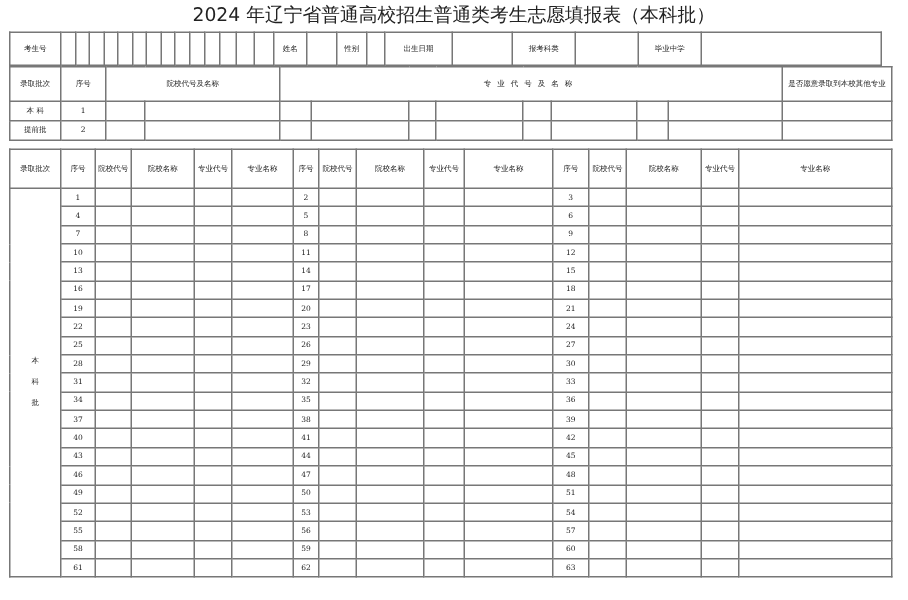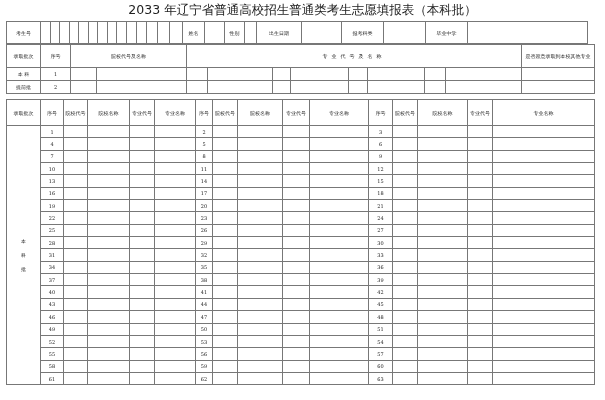--- a/index.html
+++ b/index.html
@@ -17,21 +17,21 @@
   .t3 .hdr td{height:25px;}
   .t3 .r td{height:11.35px;font-size:5px;}
   .wrap{white-space:normal;}
   .vert{font-size:6px;line-height:14px;white-space:normal;}
   .thick-l{border-left:1.5px solid #444;}
   .spaced{letter-spacing:4px;}
 </style>
 </head>
 <body>
 
-<div class="title">2033 年辽宁省普通高校招生普通类考生志愿填报表（本科批）</div>
+<div class="title">2024 年辽宁省普通高校招生普通类考生志愿填报表（本科批）</div>
 
 <table class="t1">
   <colgroup>
     <col style="width:34px">
     <col style="width:10px">
       <col style="width:9px">
       <col style="width:10px">
       <col style="width:9px">
       <col style="width:10px">
       <col style="width:9px">

